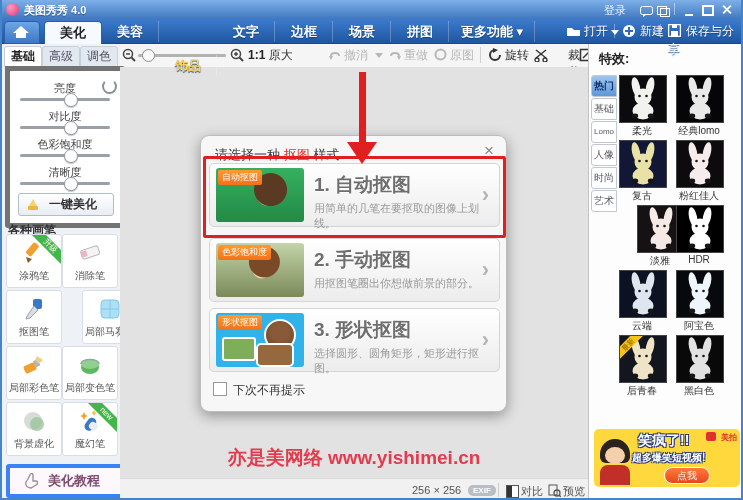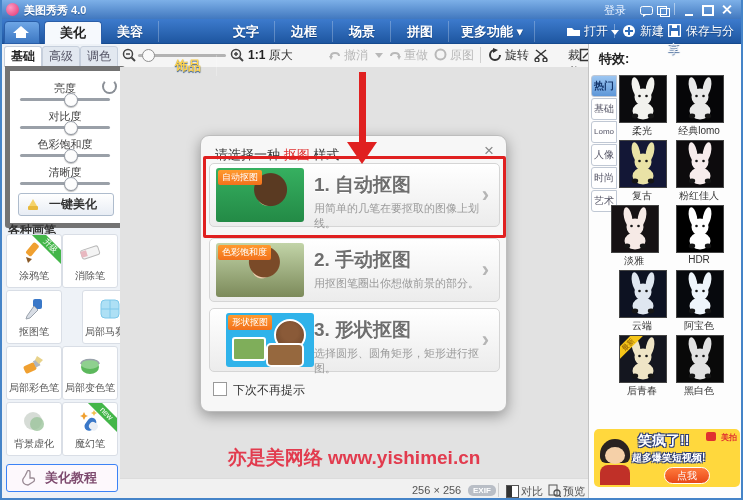--- a/index.html
+++ b/index.html
@@ -65,21 +65,21 @@
           text-align:center;line-height:21px;}
   .brush-title{position:absolute;left:6px;top:179px;font-size:12px;font-weight:bold;color:#333;}
   .brush{position:absolute;width:54px;height:52px;background:#fff;border:1px solid #d9dee6;
          border-radius:3px;text-align:center;overflow:hidden;}
   .brush .bl{position:absolute;left:0;right:0;bottom:4px;font-size:10px;color:#555;}
   .brush svg{margin-top:5px;}
   .ribbon{position:absolute;top:0;right:0;width:32px;height:32px;overflow:hidden;}
   .ribbon span{position:absolute;display:block;width:48px;top:6px;right:-13px;transform:rotate(45deg);
                background:#43b649;color:#fff;font-size:8px;text-align:center;line-height:10px;}
   .tutorial{position:absolute;left:4px;top:421px;width:110px;height:26px;background:#fdf8fc;
-            border:1px solid #3b82f6;border-radius:3px;line-height:26px;text-align:center;
+            border:4px solid #3b82f6;border-radius:3px;line-height:26px;text-align:center;
             font-size:13px;font-weight:bold;color:#7d4a6e;}
   
   .canvas{position:absolute;left:120px;top:67px;width:468px;height:411px;background:#e2e2e2;}
   .watermark{position:absolute;left:0;right:0;top:378px;text-align:center;font-size:19px;
              font-weight:bold;z-index:2;}
   
   .dialog{position:absolute;left:80px;top:68px;width:305px;height:275px;background:#f7f7f7;
           border:1px solid #bdbdbd;border-radius:9px;box-shadow:0 4px 14px rgba(0,0,0,.35);z-index:5;}
   .d-title{position:absolute;left:14px;top:10px;font-size:13px;color:#333;}
   .d-title b{font-weight:normal;}
@@ -397,21 +397,21 @@
       <div class="opt" style="top:102px;">
         <div class="thumb" style="background:radial-gradient(circle at 55% 35%,#7a4a28 15px,transparent 16px),radial-gradient(circle at 52% 48%,#f2d0b0 9px,transparent 10px),linear-gradient(#c2d4a8,#7c8a5a);">
           <span class="th-label">色彩饱和度</span>
         </div>
         <div class="o-title">2. 手动抠图</div>
         <div class="o-desc">用抠图笔圈出你想做前景的部分。</div>
         <div class="o-chev">›</div>
       </div>
 
       <div class="opt" style="top:172px;">
-        <div class="thumb" style="background:#2fb3ea;margin-left:10px;">
+        <div class="thumb" style="background:#2fb3ea;">
           <span class="th-label">形状抠图</span>
           <div class="shape" style="left:48px;top:6px;width:28px;height:28px;border:2px solid #fff;border-radius:50%;background:radial-gradient(circle at 50% 40%,#8a5a38 8px,#6a4226);"></div>
           <div class="shape" style="left:6px;top:24px;width:30px;height:20px;border:2px solid #fff;border-radius:3px;background:#7fae5a;"></div>
           <div class="shape" style="left:40px;top:30px;width:34px;height:20px;border:2px solid #fff;border-radius:5px;background:#96683e;"></div>
         </div>
         <div class="o-title">3. 形状抠图</div>
         <div class="o-desc">选择圆形、圆角矩形，矩形进行抠图。</div>
         <div class="o-chev">›</div>
       </div>
 
@@ -526,21 +526,21 @@
               <circle cx="19.5" cy="20" r="1.3"></circle>
               <circle cx="26.5" cy="20" r="1.3"></circle>
               <ellipse cx="15" cy="40" rx="3.2" ry="2.4"></ellipse>
               <ellipse cx="31" cy="40" rx="3.2" ry="2.4"></ellipse>
             </g>
           </svg>
       </div>
       <div class="fx-lbl">粉红佳人</div>
     </div>
 
-    <div class="fx" style="left:14px;top:162px;padding-left:8px;">
+    <div class="fx" style="left:40px;top:162px;padding-left:8px;">
       <div class="fx-thumb" style="background: rgb(22, 18, 20);">
         <svg width="46" height="46" viewBox="0 0 46 46">
             <g style="fill: rgb(246, 234, 230);">
               <ellipse cx="16" cy="11" rx="4" ry="10" transform="rotate(-12 16 11)"></ellipse>
               <ellipse cx="30" cy="11" rx="4" ry="10" transform="rotate(12 30 11)"></ellipse>
               <circle cx="23" cy="21" r="8.5"></circle>
               <ellipse cx="23" cy="35" rx="10.5" ry="8.5"></ellipse>
             </g>
             <g fill="#161616">
               <circle cx="19.5" cy="20" r="1.3"></circle>

